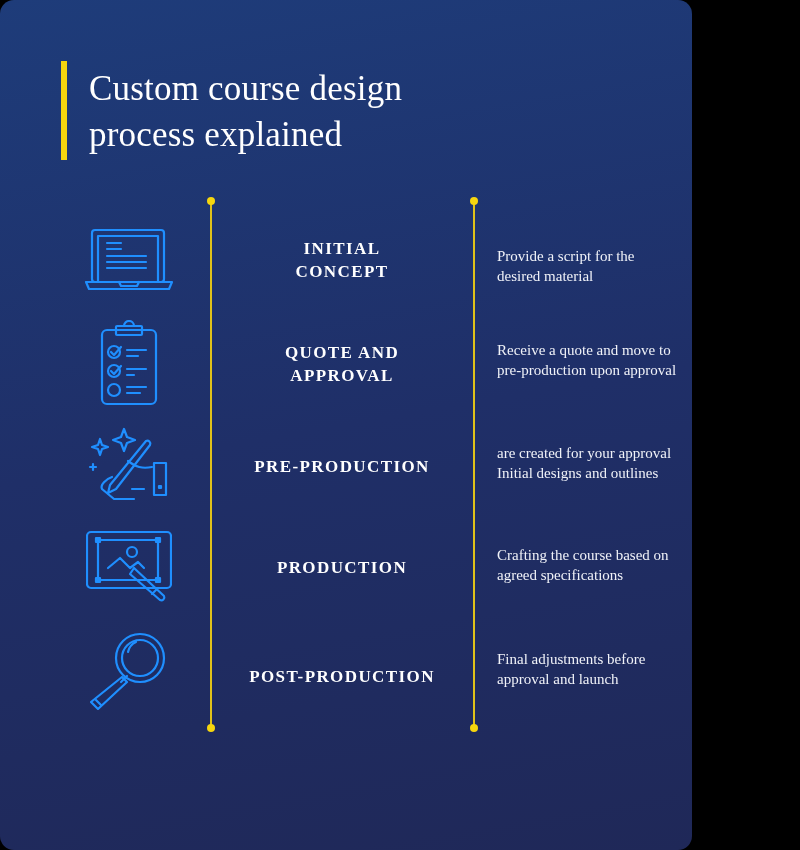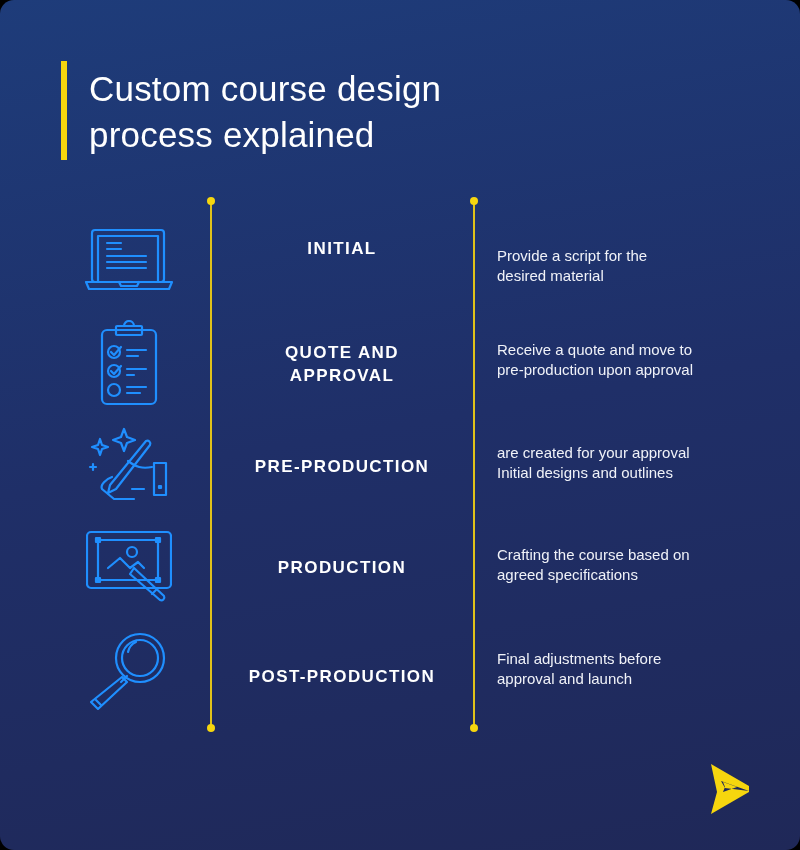--- a/index.html
+++ b/index.html
@@ -1,23 +1,23 @@
 <!DOCTYPE html>
 <html><head>
 <meta charset="utf-8">
 <style>
   html, body { margin: 0; padding: 0; background: #000; }
   body { width: 800px; height: 850px; overflow: hidden; }
   .card {
     position: relative;
-    width: 800px; height: 850px;
+    width: 692px; height: 850px;
     border-radius: 14px;
     overflow: hidden;
     background: linear-gradient(170deg, #1e3c7a 0%, #1f2f68 50%, #1f2858 100%);
-    font-family: Liberation Sans, sans-serif;
+    font-family: Liberation Serif, serif;
     color: #ffffff;
   }
   .title-bar {
     position: absolute; left: 61px; top: 61px;
     width: 6px; height: 99px; background: #f6d60e;
   }
   .title {
     position: absolute; left: 89px; top: 66px;
     font-size: 35px; line-height: 46px; font-weight: 500;
     letter-spacing: 0.2px; margin: 0;
@@ -71,20 +71,21 @@
       <line x1="23" y1="21" x2="37" y2="21"></line>
       <line x1="23" y1="28" x2="62" y2="28"></line>
       <line x1="23" y1="34" x2="62" y2="34"></line>
       <line x1="23" y1="40" x2="62" y2="40"></line>
       <path d="M2 54 H88 L85 61 H5 Z"></path>
       <path d="M35 54 L37 58 H53 L55 54"></path>
     </svg>
   </div>
   <div class="step-title" style="top:237px;">
     <div>INITIAL</div>
+    <div>CONCEPT</div>
   </div>
   <div class="step-desc" style="top:246px;">
     <span>Provide a script for the</span>
     <span>desired material</span>
   </div>
 
   <div class="icon" style="left:100px; top:320px;">
     <svg width="58" height="86" viewBox="0 0 58 86" fill="none" stroke="#1f8fff" stroke-width="2.2" stroke-linecap="round" stroke-linejoin="round">
       <rect x="2" y="10" width="54" height="74" rx="5"></rect>
       <rect x="16" y="6" width="26" height="9" rx="1"></rect>

